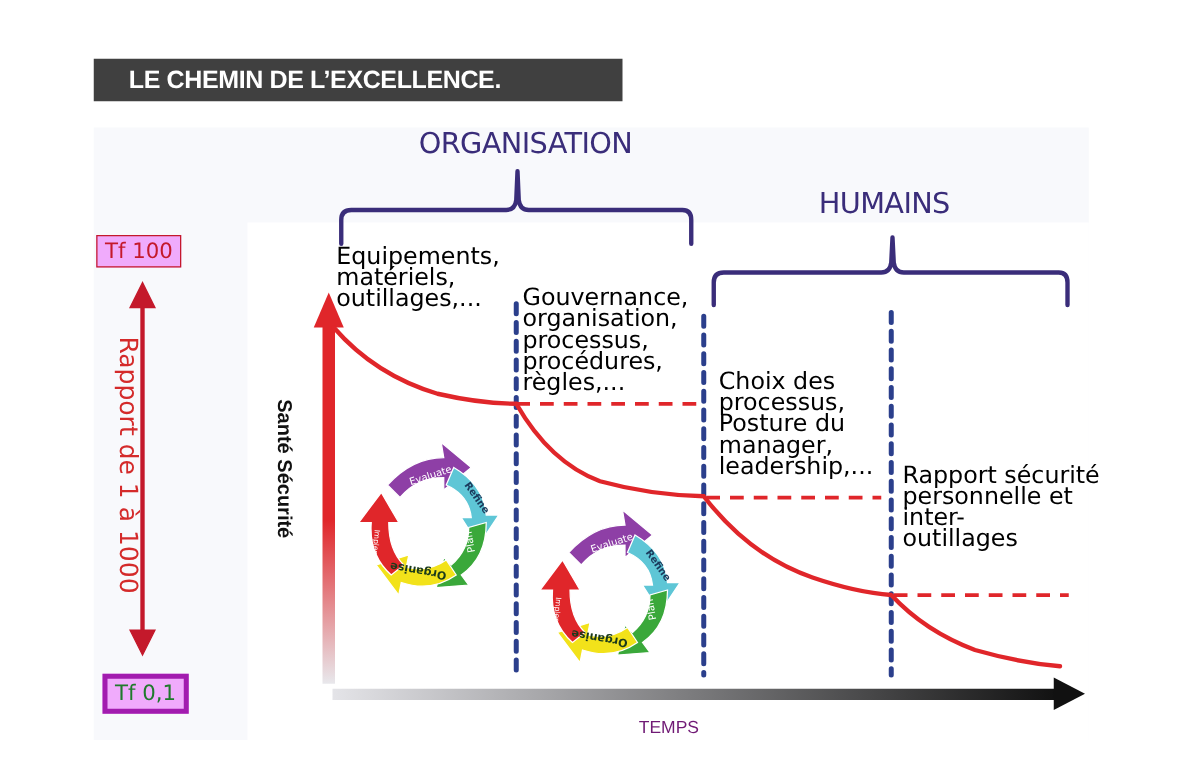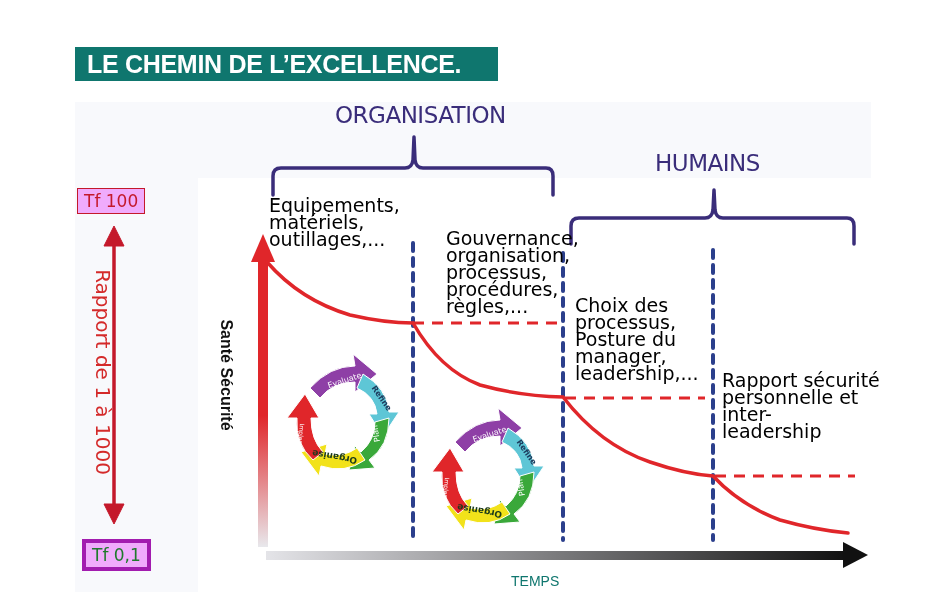--- a/index.html
+++ b/index.html
@@ -1,26 +1,26 @@
 <!DOCTYPE html>
 <html><head>
   <meta charset="utf-8">
   <style>
     html, body { margin:0; padding:0; background:#ffffff; }
     body { width:945px; height:613px; position:relative; overflow:hidden; font-family:"DejaVu Sans", sans-serif; }
-    .title-bar { position:absolute; left:75px; top:47px; width:423px; height:34px; background:#0f766e; color:#fff; font-family:"Liberation Sans", sans-serif; font-weight:bold; font-size:25px; line-height:34px; padding-left:12px; box-sizing:border-box; letter-spacing:-0.3px; }
+    .title-bar { position:absolute; left:75px; top:47px; width:423px; height:34px; background:#404040; color:#fff; font-family:"Liberation Sans", sans-serif; font-weight:bold; font-size:20px; line-height:34px; padding-left:28px; box-sizing:border-box; letter-spacing:-0.3px; }
     .panel { position:absolute; left:75px; top:102px; width:796px; height:490px; background:#f8f9fc; }
     .panel-inner { position:absolute; left:198px; top:178px; width:673px; height:414px; background:#ffffff; }
     .group-label { position:absolute; color:#3a2d7a; font-family:"DejaVu Sans", sans-serif; font-size:23px; letter-spacing:-0.5px; }
     .tf-box { position:absolute; font-family:"DejaVu Sans", sans-serif; font-size:17px; padding:0 6px; line-height:24px; background:#f0abfc; }
     .tf-top { left:77px; top:188px; color:#c4192b; border:1px solid #c4192b; }
     .tf-bot { left:82px; top:539px; color:#1f7a2c; border:4px solid #a21caf; }
     .rapport { position:absolute; left:103px; top:372px; transform:translate(-50%,-50%) rotate(90deg); color:#d42a2a; font-family:"DejaVu Sans", sans-serif; font-size:20px; white-space:nowrap; }
     .sante { position:absolute; left:226px; top:375px; transform:translate(-50%,-50%) rotate(90deg); color:#111; font-family:"Liberation Sans", sans-serif; font-weight:bold; font-size:16px; white-space:nowrap; }
-    .temps { position:absolute; left:511px; top:573px; font-family:"Liberation Sans", sans-serif; font-size:14px; color:#0f766e; }
+    .temps { position:absolute; left:511px; top:573px; font-family:"Liberation Sans", sans-serif; font-size:14px; color:#701a75; }
     .stage-text { position:absolute; font-family:"DejaVu Sans", sans-serif; font-size:19px; line-height:17px; color:#000000; }
     .stage-text div { white-space:nowrap; }
     svg.overlay { position:absolute; left:0; top:0; }
     .cycle { position:absolute; }
   </style>
 </head>
 <body>
 
 <div class="title-bar">LE CHEMIN DE L’EXCELLENCE.</div>
 
@@ -116,34 +116,34 @@
 <div class="rapport">Rapport de 1 à 1000</div>
 <div class="sante">Santé Sécurité</div>
 <div class="temps">TEMPS</div>
 
 <div class="stage-text" style="left:269px; top:197px;">
   <div>Equipements,</div>
   <div>matériels,</div>
   <div>outillages,...</div>
 </div>
 
-<div class="stage-text" style="left:418px; top:230px;margin-left:28px;">
+<div class="stage-text" style="left:418px; top:230px;">
   <div>Gouvernance,</div>
   <div>organisation,</div>
   <div>processus,</div>
   <div>procédures,</div>
   <div>règles,...</div>
 </div>
 
 <div class="stage-text" style="left:575px; top:297px;">
   <div>Choix des</div>
   <div>processus,</div>
   <div>Posture du</div>
   <div>manager,</div>
   <div>leadership,...</div>
 </div>
 
 <div class="stage-text" style="left:722px; top:372px;">
   <div>Rapport sécurité</div>
   <div>personnelle et</div>
   <div>inter-</div>
-  <div>leadership</div>
+  <div>outillages</div>
 </div>
 
 </body></html>

